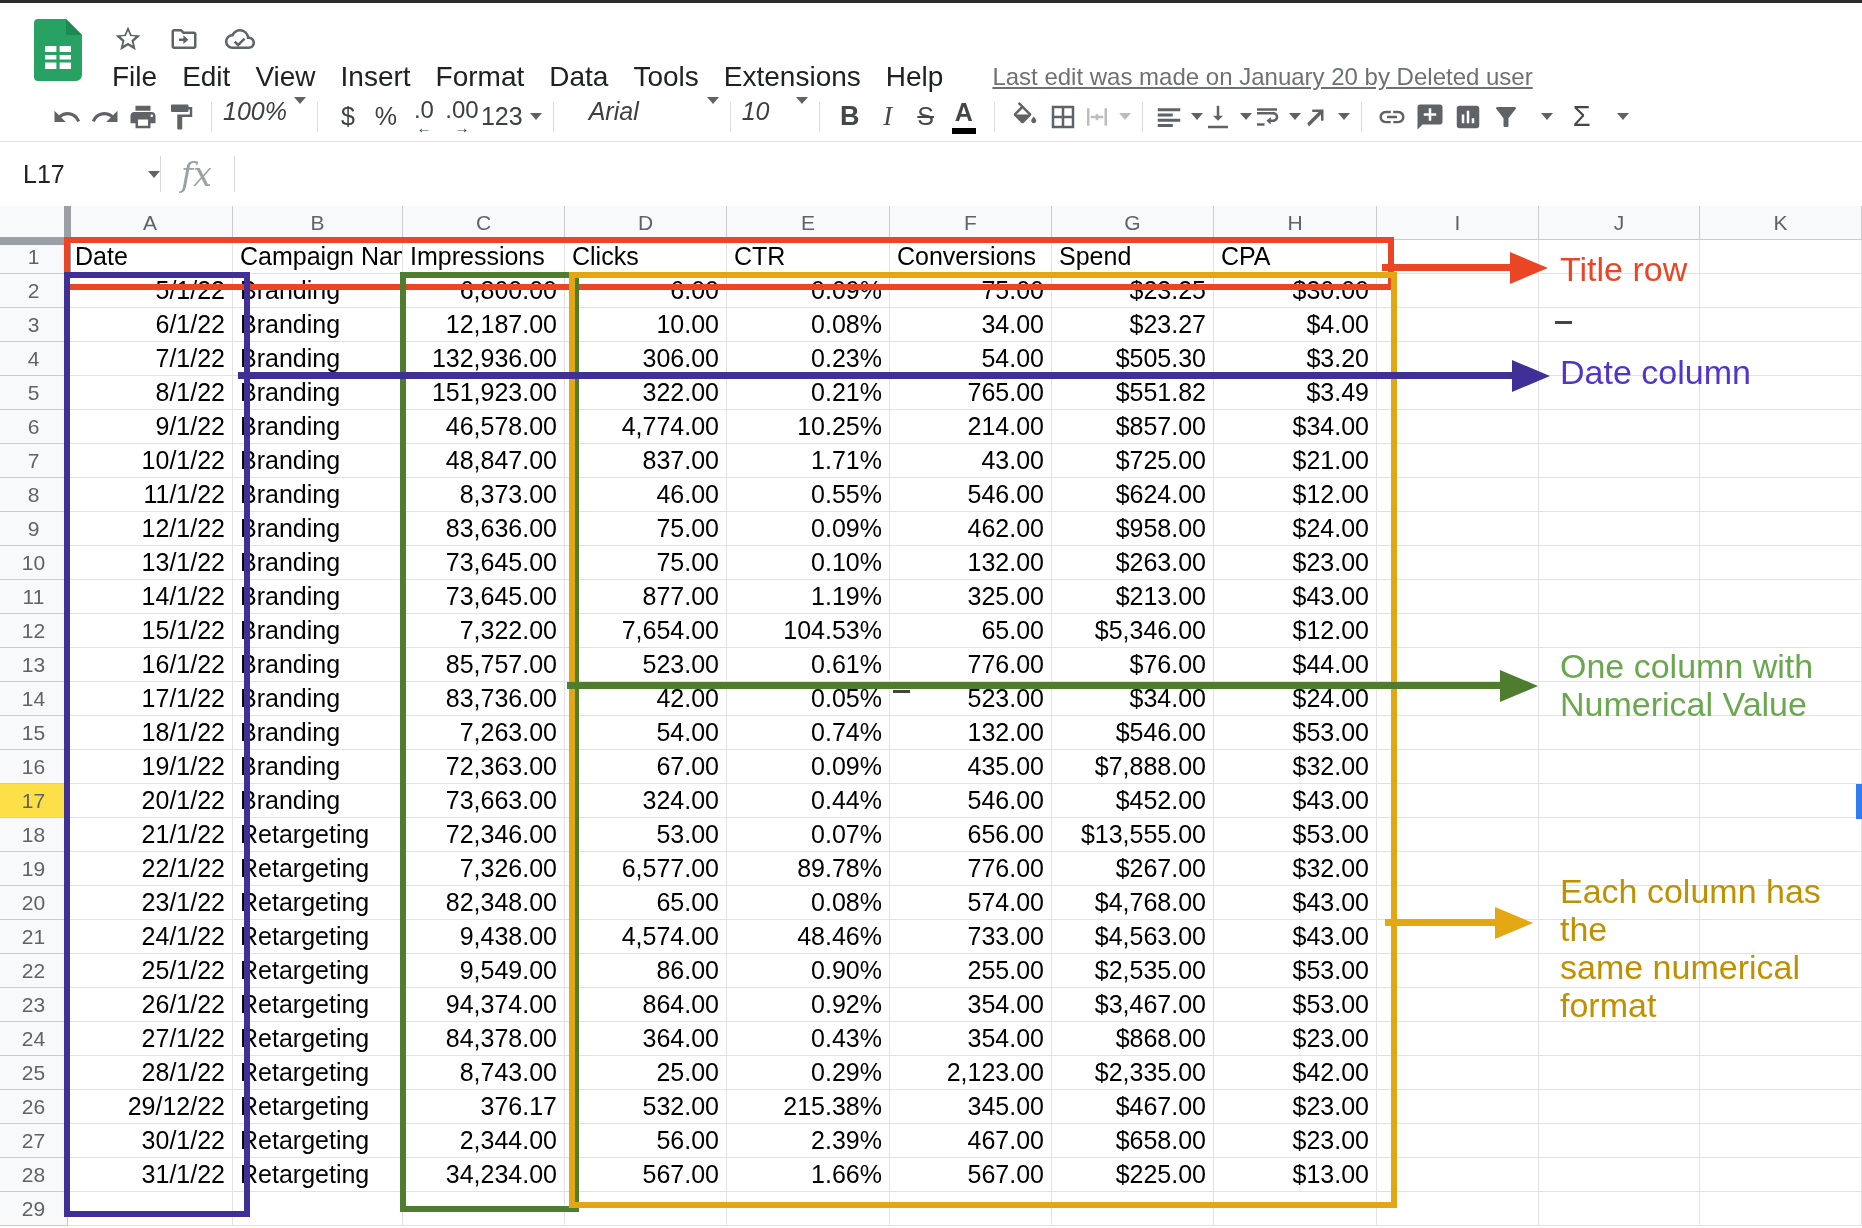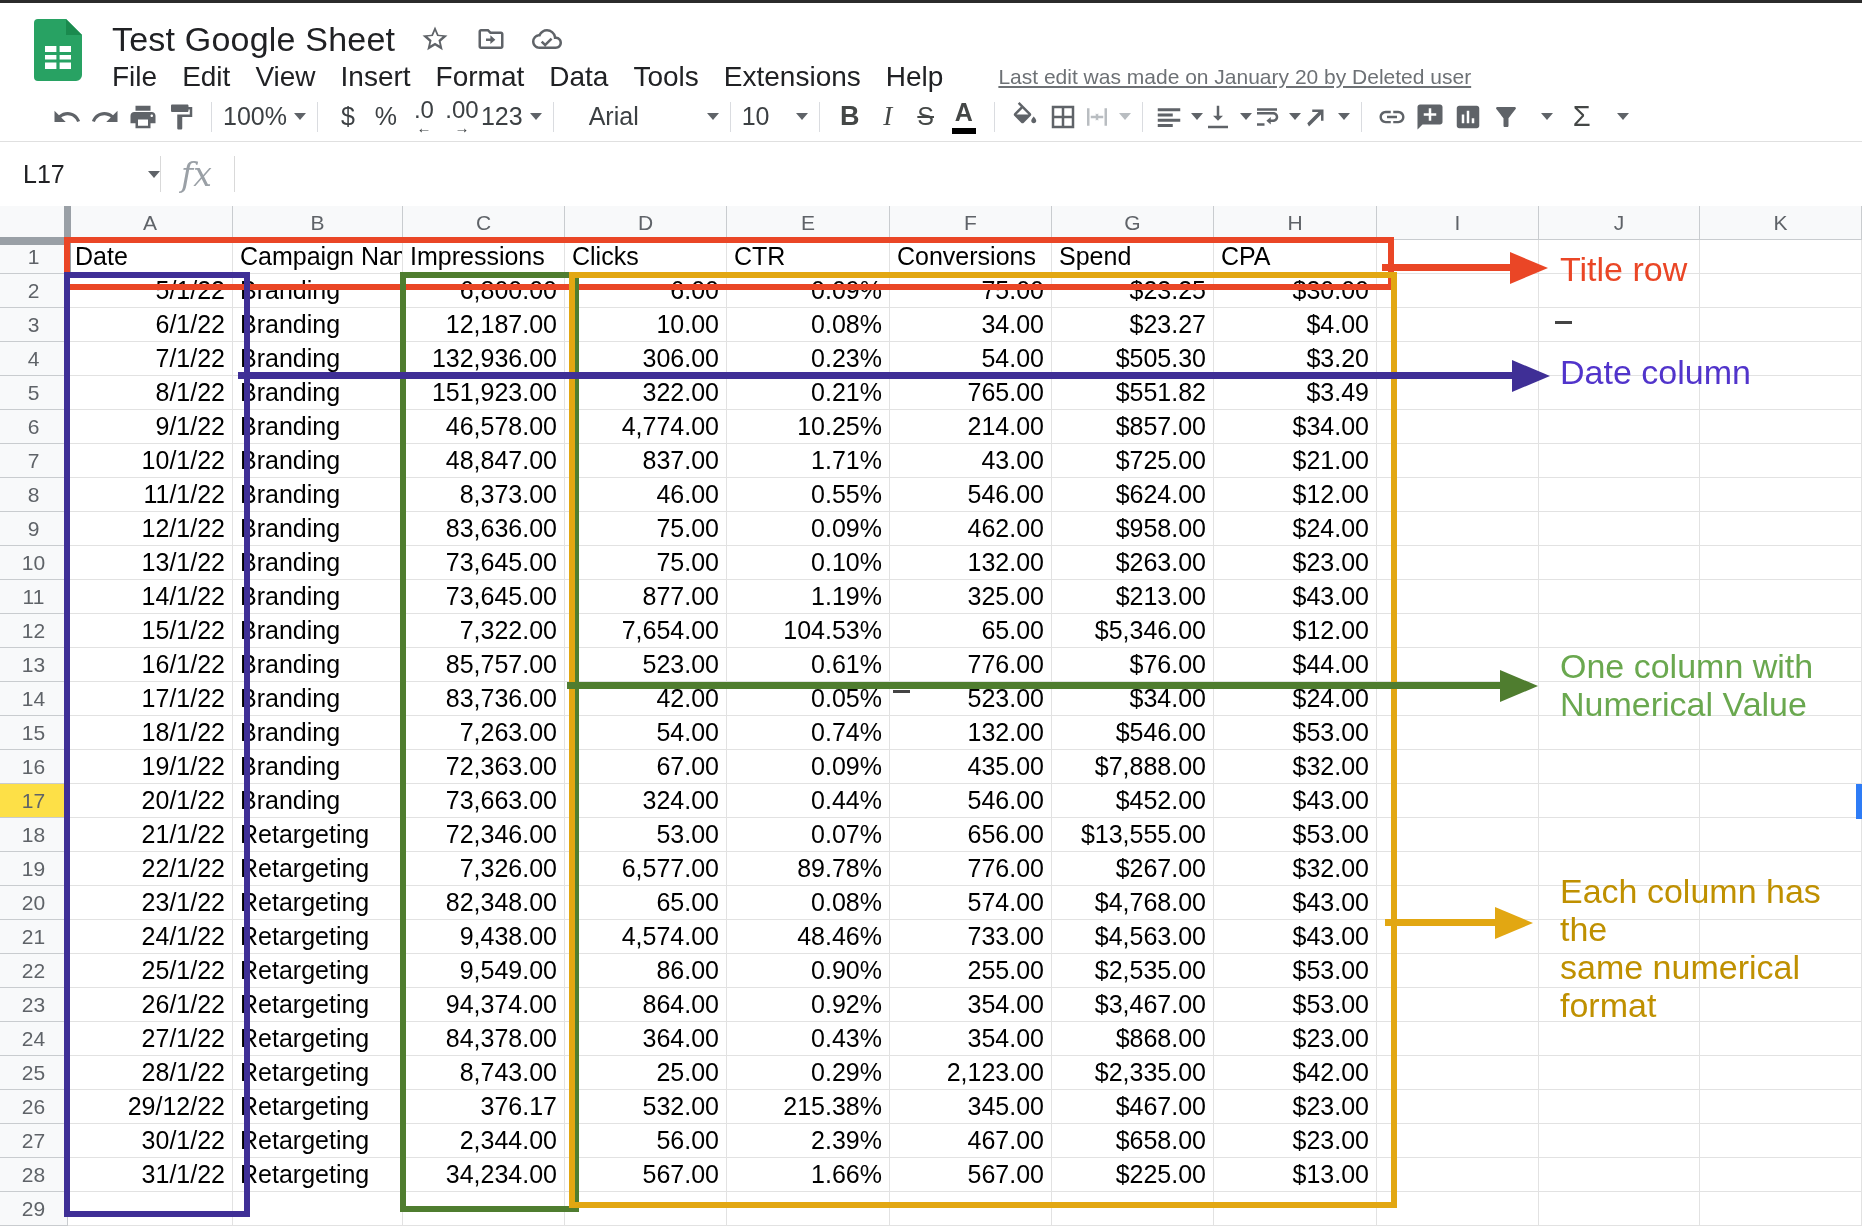--- a/index.html
+++ b/index.html
@@ -9,21 +9,21 @@
 
   
   .topbar{position:absolute;left:0;top:3px;width:100%;height:89px;background:#fff;}
   .sheets-icon{position:absolute;left:34px;top:16px;width:48px;height:62px;}
   .title-row{position:absolute;left:112px;top:14px;height:44px;display:flex;align-items:center;gap:24px;}
   .doc-title{font-size:34px;font-weight:500;color:#202124;letter-spacing:.2px;}
   .hdr-ic{width:32px;height:32px;display:flex;align-items:center;justify-content:center;}
   .hdr-ic svg{width:30px;height:30px;fill:#5f6368;}
   .menubar{position:absolute;left:112px;top:58px;display:flex;align-items:center;gap:25px;font-size:28px;color:#202124;}
   .menu-item{cursor:default;}
-  .last-edit{margin-left:30px;font-size:21px;color:#6d7175;text-decoration:underline;}
+  .last-edit{margin-left:24px;font-size:24px;color:#6d7175;text-decoration:underline;}
 
   
   .toolbar{position:absolute;left:0;top:92px;width:100%;height:50px;background:#fff;
            border-bottom:1px solid #e0e0e0;display:flex;align-items:center;padding-left:48px;box-sizing:border-box;}
   .tbtn{display:flex;align-items:center;justify-content:center;min-width:38px;height:40px;color:#444746;}
   .tbtn svg{width:30px;height:30px;fill:#5f6368;}
   .ttext{font-size:25px;color:#3c4043;}
   .caret{width:0;height:0;border-left:6px solid transparent;border-right:6px solid transparent;
          border-top:7px solid #5f6368;margin-left:7px;display:inline-block;}
   .caret.dim{border-top-color:#b9bdc1;}
@@ -31,21 +31,21 @@
   .b-label{font-weight:bold;font-size:27px;}
   .i-label{font-style:italic;font-size:27px;font-family:"Liberation Serif",serif;}
   .s-label{text-decoration:line-through;font-size:25px;}
   .a-wrap{display:flex;flex-direction:column;align-items:center;line-height:1;}
   .a-label{font-size:25px;font-weight:600;}
   .a-bar{width:24px;height:6px;background:#000;margin-top:3px;}
   .dec{position:relative;display:flex;flex-direction:column;align-items:center;line-height:1;}
   .dec-txt{font-size:24px;color:#3c4043;}
   .dec-arr{font-size:15px;color:#3c4043;margin-top:-2px;}
   .sigma{font-size:29px;color:#444746;}
-  .zoom-grp,.font-grp,.size-grp{display:flex;align-items:center;}
+  .zoom-grp,.font-grp,.size-grp{display:flex;align-items:flex-start;font-style:italic;}
   .font-grp{width:130px;justify-content:space-between;margin-left:24px;}
   .size-grp{width:66px;justify-content:space-between;}
   .gray-ic svg{fill:#b9bdc1;}
 
   
   .formulabar{position:absolute;left:0;top:142px;width:100%;height:64px;background:#fff;
               border-bottom:1px solid #d8dbdf;display:flex;align-items:center;}
   .namebox{display:flex;align-items:center;width:160px;padding-left:23px;box-sizing:border-box;}
   .namebox-text{font-size:25px;color:#202124;flex:1;}
   .fbar-sep{width:1px;height:36px;background:#d9d9d9;}
@@ -102,21 +102,20 @@
   <div class="topbar">
     <div class="sheets-icon">
       <svg viewBox="0 0 48 62">
         <path d="M4 0h28l16 16v40a6 6 0 0 1-6 6H4a4 4 0 0 1-4-4V4a4 4 0 0 1 4-4z" fill="#28a263"></path>
         <path d="M32 0l16 16H32z" fill="#1a8a4e"></path>
         <rect x="11" y="27" width="26" height="23" fill="#fff"></rect>
         <path d="M11 34.5h26M11 42h26M24 27v23" stroke="#28a263" stroke-width="3.2" fill="none"></path>
       </svg>
     </div>
     <div class="title-row">
-      <span class="doc-title">Test Google Sheet</span>
       <span class="hdr-ic">
         <svg viewBox="0 0 24 24">
             <path d="M22 9.24l-7.19-.62L12 2 9.19 8.63 2 9.24l5.46 4.73L5.82 21 12 17.27 18.18 21l-1.63-7.03L22 9.24zm-10 5.7l-3.76 2.27 1-4.28-3.32-2.88 4.38-.38L12 5.6l1.71 4.04 4.38.38-3.32 2.88 1 4.28L12 14.94z"></path>
           </svg>
       </span>
       <span class="hdr-ic">
         <svg viewBox="0 0 24 24">
             <path d="M20 6h-8l-2-2H4c-1.1 0-2 .9-2 2v12c0 1.1.9 2 2 2h16c1.1 0 2-.9 2-2V8c0-1.1-.9-2-2-2zm0 12H4V6h5.17l2 2H20v10zm-8.5-2l4-3.5-4-3.5v2.5H8v2h3.5z"></path>
           </svg>
       </span>

